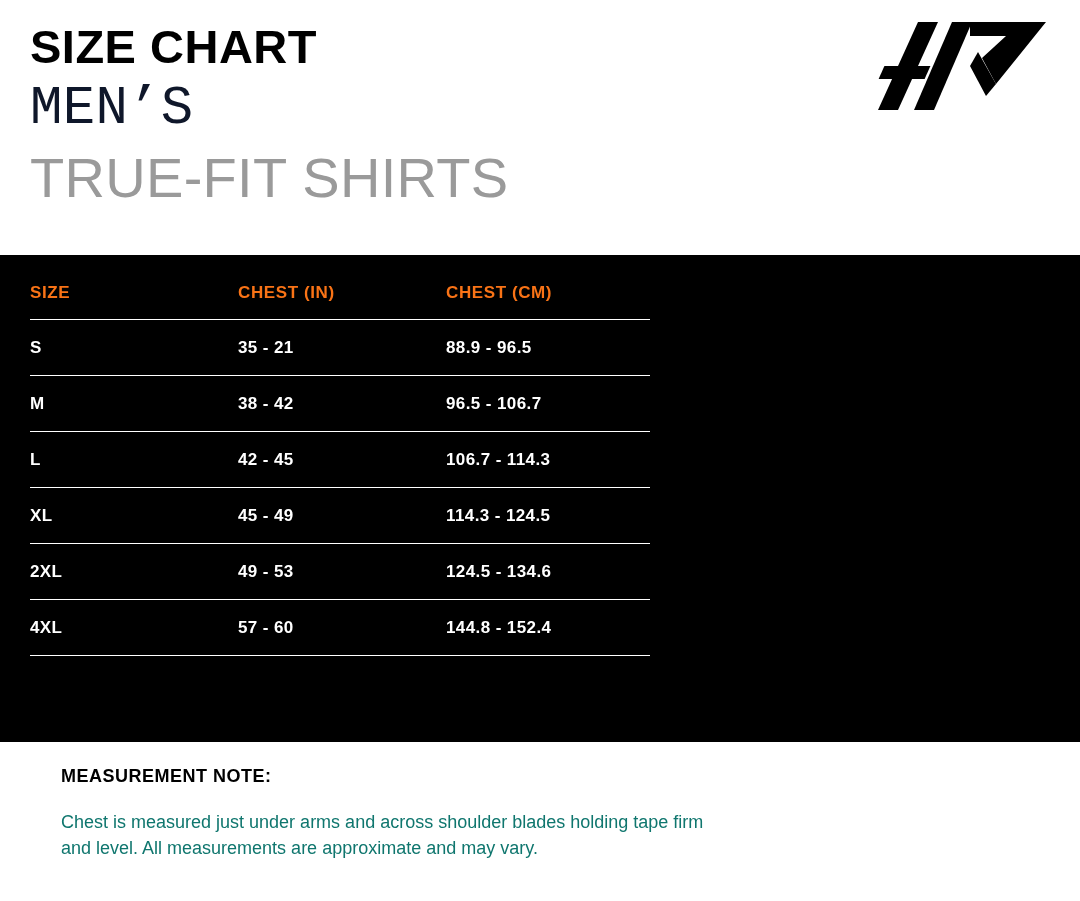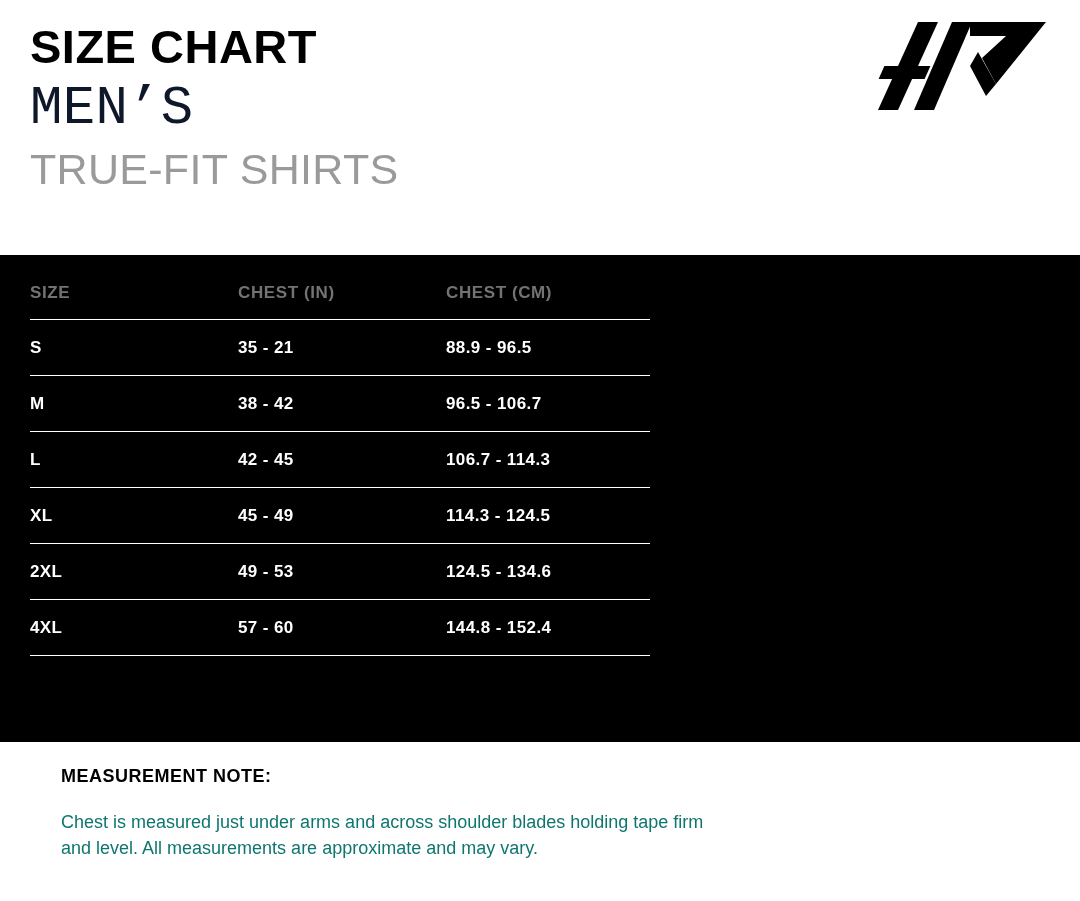--- a/index.html
+++ b/index.html
@@ -43,21 +43,21 @@
   .title-sub1 {
     font-size: 54px;
     font-weight: normal;
     color: #0f172a;
     line-height: 1.2;
     margin: 4px 0 0 0;
     letter-spacing: 0.3px;
     font-family: Liberation Mono, monospace;
   }
   .title-sub2 {
-    font-size: 43px;
+    font-size: 56px;
     font-weight: normal;
     color: #9a9a9a;
     line-height: 1.2;
     margin: 2px 0 0 0;
     letter-spacing: 0.3px;
   }
 
   .logo {
     position: absolute;
     top: 22px;
@@ -79,21 +79,21 @@
     border-collapse: collapse;
     width: 620px;
     table-layout: fixed;
   }
   table.size-table th {
     text-align: left;
     font-size: 17px;
     font-weight: bold;
     letter-spacing: 0.6px;
     padding: 0 0 16px 0;
-    color: #737373;
+    color: #f97316;
     border-bottom: 1px solid #ffffff;
   }
   table.size-table td {
     text-align: left;
     font-size: 17px;
     font-weight: bold;
     letter-spacing: 0.4px;
     padding: 18px 0 17px 0;
     color: #ffffff;
     border-bottom: 1px solid #ffffff;

